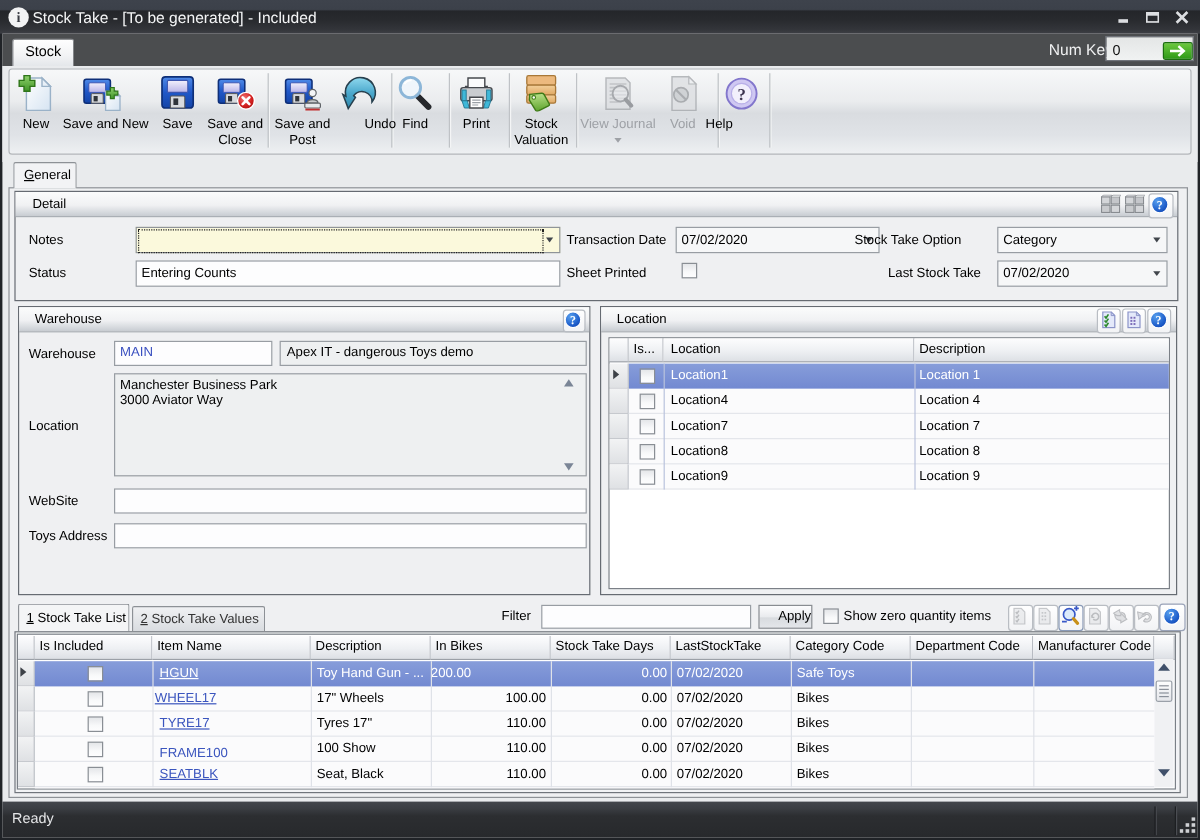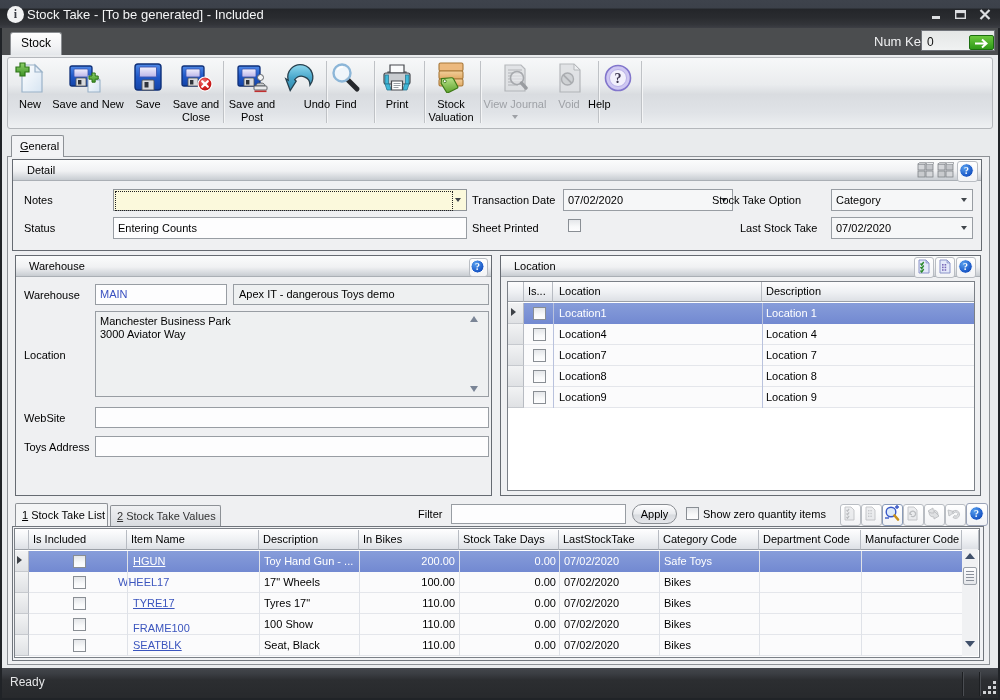--- a/index.html
+++ b/index.html
@@ -364,21 +364,21 @@
 </div>
 <div id="bottom">
 
 <div class="abs" style="left:110px;top:505px;width:111px;height:21px;background:linear-gradient(#f0f1f3,#d9dce0);border:1px solid #8d9196;border-bottom:none;border-radius:2px 2px 0 0;box-sizing:border-box"></div>
 <div class="abs t11" style="left:117px;top:510px;color:#333"><span style="text-decoration:underline">2</span> Stock Take Values</div>
 <div class="abs" style="left:15px;top:503px;width:93px;height:24px;background:#f4f5f6;border:1px solid #8d9196;border-bottom:none;border-radius:2px 2px 0 0;box-sizing:border-box"></div>
 <div class="abs t11" style="left:22px;top:509px"><span style="text-decoration:underline">1</span> Stock Take List</div>
 
 <div class="abs t11" style="left:418px;top:508px">Filter</div>
 <div class="abs tx" style="left:451px;top:504px;width:175px;height:20px;box-sizing:border-box"></div>
-<div class="abs" style="left:632px;top:504px;width:45px;height:20px;background:linear-gradient(#fdfdfe,#e9ebee 50%,#d8dbdf 55%,#e4e6ea);border:1px solid #898d92;border-radius:10px;box-sizing:border-box;text-align:center;font-size:11px;line-height:18px">Apply</div>
+<div class="abs" style="left:632px;top:504px;width:45px;height:20px;background:linear-gradient(#fdfdfe,#e9ebee 50%,#d8dbdf 55%,#e4e6ea);border:1px solid #898d92;border-radius:0;box-sizing:border-box;text-align:right;font-size:11px;line-height:18px">Apply</div>
 <div class="abs cb" style="left:686px;top:507px;width:13px;height:13px;box-sizing:border-box"></div>
 <div class="abs t11" style="left:703px;top:508px">Show zero quantity items</div>
 
 <div class="abs iconbtn" style="left:840px;top:504px;width:19px;height:20px"></div>
 <svg class="abs" style="left:842px;top:506px" width="15" height="15" viewBox="0 0 15 15" opacity="0.55">
       <path d="M3,1 h6 l3,3 v10 H3 z" fill="#dfe1e4" stroke="#9a9da2" stroke-width="1"></path>
       <path d="M4.5,4 l1,1.2 1.6,-2.4 M4.5,7.5 l1,1.2 1.6,-2.4 M4.5,11 l1,1.2 1.6,-2.4" stroke="#8a8d92" stroke-width="1.2" fill="none"></path>
     </svg>
 <div class="abs iconbtn" style="left:861px;top:504px;width:19px;height:20px"></div>
 <svg class="abs" style="left:863px;top:506px" width="15" height="15" viewBox="0 0 15 15" opacity="0.55">
@@ -445,28 +445,28 @@
 <div class="abs ghd" style="left:962px;top:530px;width:17px;height:20px;box-sizing:border-box"></div>
     </div>
 <div id="bgridrows">
 <div class="abs" style="left:29px;top:551px;width:933px;height:106px;background:#fbfbfc"></div>
 <div class="abs gsel" style="left:15px;top:551px;width:14px;height:21px;box-sizing:border-box"></div>
 <div class="abs" style="left:29px;top:551px;width:933px;height:21px;background:linear-gradient(#879dda,#7289d1)"></div>
 <div class="abs" style="left:17px;top:556px;width:0;height:0;border-top:4.5px solid transparent;border-bottom:4.5px solid transparent;border-left:5.5px solid #3e4248"></div>
 <div class="abs cb" style="left:73px;top:555px;width:13px;height:13px;box-sizing:border-box"></div>
 <div class="abs t11" style="left:133px;top:555px;color:#fff;text-decoration:underline">HGUN</div>
 <div class="abs t11" style="left:264px;top:555px;color:#fff">Toy Hand Gun - ...</div>
-<div class="abs t11" style="left:359px;top:555px;width:96px;text-align:right;color:#fff">200.00</div>
+<div class="abs t11" style="left:359px;top:555px;width:96px;color:#fff">200.00</div>
 <div class="abs t11" style="left:459px;top:555px;width:97px;text-align:right;color:#fff">0.00</div>
 <div class="abs t11" style="left:564px;top:555px;color:#fff">07/02/2020</div>
 <div class="abs t11" style="left:664px;top:555px;color:#fff">Safe Toys</div>
 <div class="abs gsel" style="left:15px;top:572px;width:14px;height:21px;box-sizing:border-box"></div>
 <div class="abs" style="left:29px;top:592px;width:933px;height:1px;background:#e4e6eb"></div>
 <div class="abs cb" style="left:73px;top:576px;width:13px;height:13px;box-sizing:border-box"></div>
-<div class="abs t11" style="left:118px;top:576px;color:#3b55be;">WHEEL17</div>
+<div class="abs t11" style="left:129px;top:576px;color:#3b55be;text-decoration:underline">WHEEL17</div>
 <div class="abs t11" style="left:264px;top:576px;color:#000">17" Wheels</div>
 <div class="abs t11" style="left:359px;top:576px;width:96px;text-align:right;color:#000">100.00</div>
 <div class="abs t11" style="left:459px;top:576px;width:97px;text-align:right;color:#000">0.00</div>
 <div class="abs t11" style="left:564px;top:576px;color:#000">07/02/2020</div>
 <div class="abs t11" style="left:664px;top:576px;color:#000">Bikes</div>
 <div class="abs gsel" style="left:15px;top:593px;width:14px;height:21px;box-sizing:border-box"></div>
 <div class="abs" style="left:29px;top:613px;width:933px;height:1px;background:#e4e6eb"></div>
 <div class="abs cb" style="left:73px;top:597px;width:13px;height:13px;box-sizing:border-box"></div>
 <div class="abs t11" style="left:133px;top:597px;color:#3b55be;text-decoration:underline">TYRE17</div>
 <div class="abs t11" style="left:264px;top:597px;color:#000">Tyres 17"</div>

